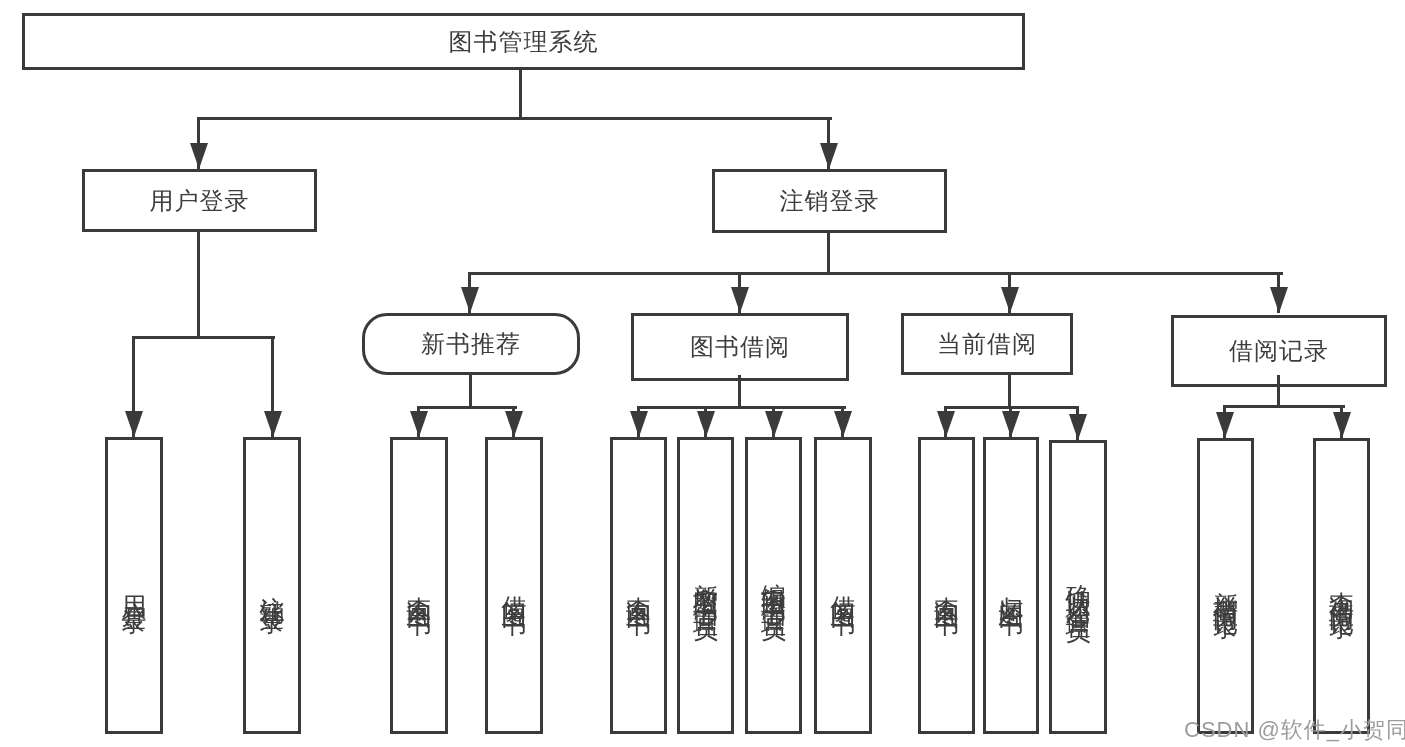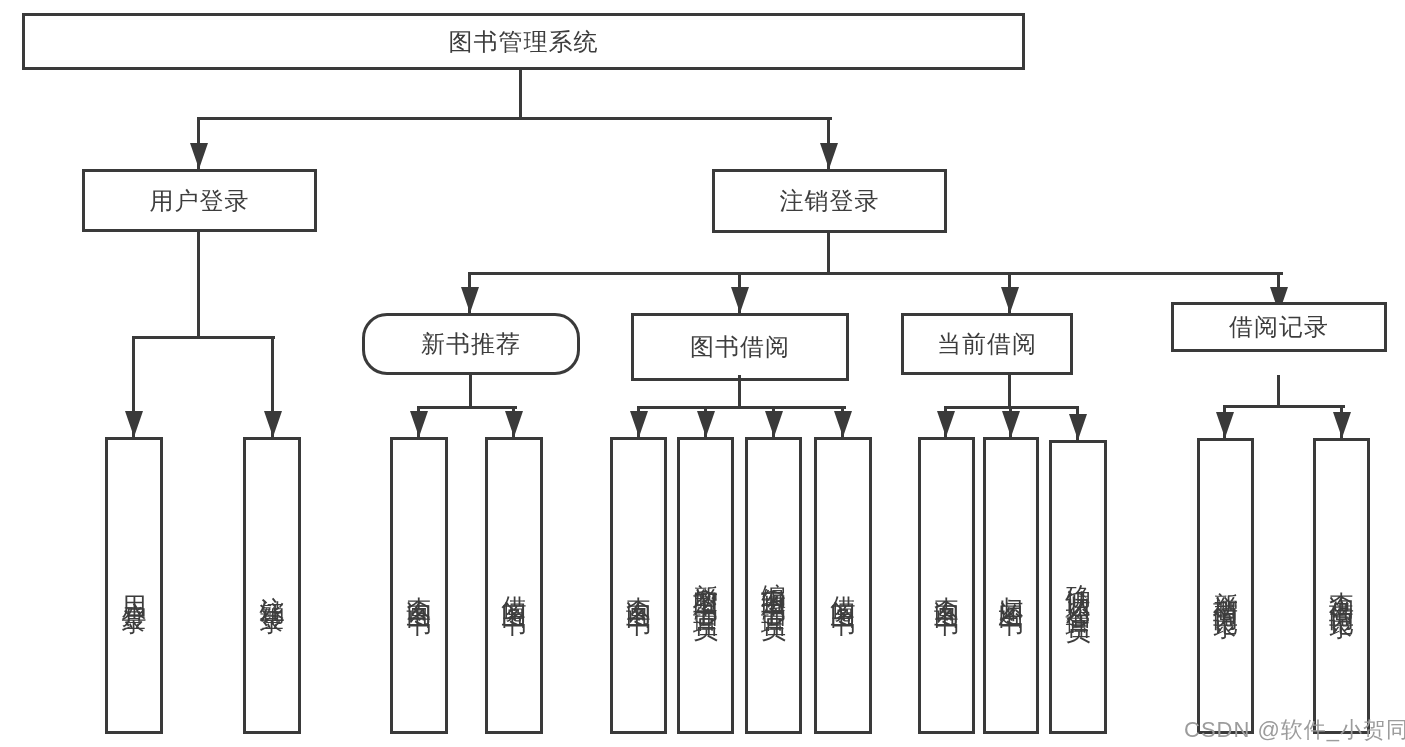--- a/index.html
+++ b/index.html
@@ -65,21 +65,21 @@
   <div class="vline" style="left:738px; top:272px; height:41px;"></div>
   <div class="arrow" style="left:731px; top:287px;"></div>
   <div class="vline" style="left:1008px; top:272px; height:41px;"></div>
   <div class="arrow" style="left:1001px; top:287px;"></div>
   <div class="vline" style="left:1277px; top:272px; height:41px;"></div>
   <div class="arrow" style="left:1270px; top:287px;"></div>
 
   <div class="box h-label" style="left:362px; top:313px; width:218px; height:62px;border-radius:25px;">新书推荐</div>
   <div class="box h-label" style="left:631px; top:313px; width:218px; height:68px;">图书借阅</div>
   <div class="box h-label" style="left:901px; top:313px; width:172px; height:62px;">当前借阅</div>
-  <div class="box h-label" style="left:1171px; top:302px; width:216px; height:50px;">借阅记录</div>
+  <div class="box h-label" style="left:1171px; top:315px; width:216px; height:72px;">借阅记录</div>
 
   <div class="vline" style="left:469px; top:375px; height:31px;"></div>
   <div class="hline" style="left:417px; top:406px; width:100px;"></div>
   <div class="vline" style="left:417px; top:406px; height:31px;"></div>
   <div class="arrow" style="left:410px; top:411px;"></div>
   <div class="vline" style="left:512px; top:406px; height:31px;"></div>
   <div class="arrow" style="left:505px; top:411px;"></div>
 
   <div class="vline" style="left:738px; top:375px; height:31px;"></div>
   <div class="hline" style="left:637px; top:406px; width:209px;"></div>

